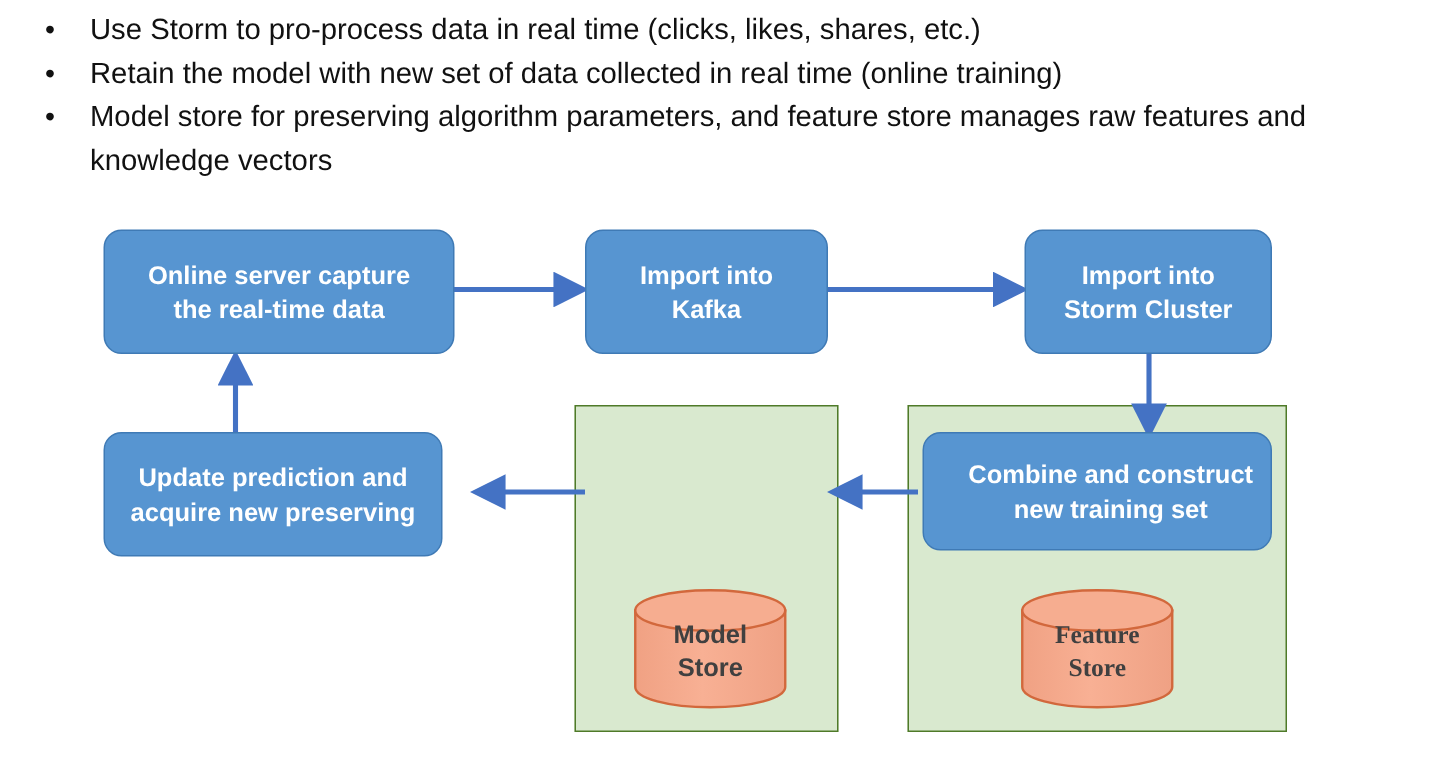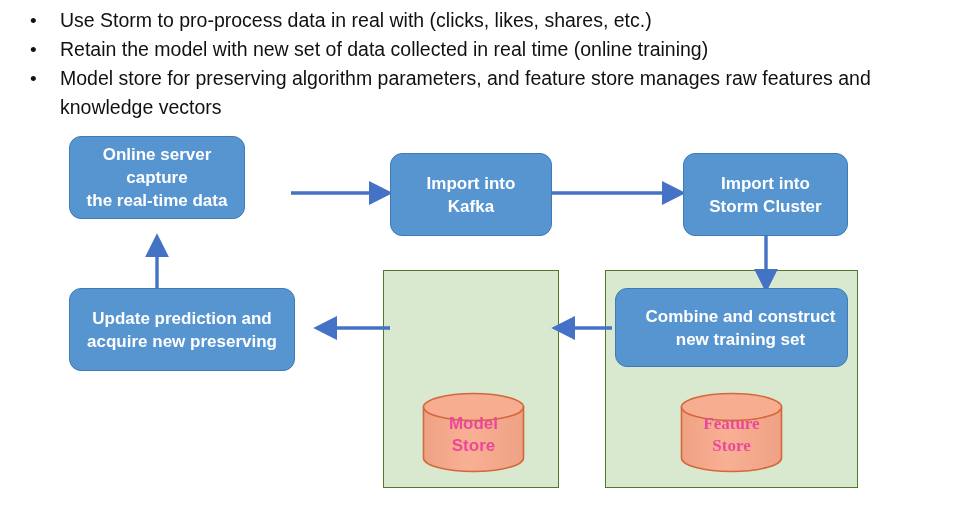--- a/index.html
+++ b/index.html
@@ -84,41 +84,41 @@
   .cyl-label {
     position: absolute;
     left: 0;
     right: 0;
     top: 50%;
     transform: translateY(-46%);
     text-align: center;
     font-weight: bold;
     font-size: 17px;
     line-height: 22px;
-    color: #ec4899;
+    color: #404040;
     pointer-events: none;
   }
 
   svg.arrows {
     position: absolute;
     left: 0;
     top: 0;
     width: 967px;
     height: 517px;
     overflow: visible;
   }
 </style>
 </head>
 <body>
 
 <div id="bullets">
 
   <div class="bullet-row">
     <div class="bullet-dot">•</div>
-    <div class="bullet-text">Use Storm to pro-process data in real with (clicks, likes, shares, etc.)</div>
+    <div class="bullet-text">Use Storm to pro-process data in real time (clicks, likes, shares, etc.)</div>
   </div>
 
   <div class="bullet-row">
     <div class="bullet-dot">•</div>
     <div class="bullet-text">Retain the model with new set of data collected in real time (online training)</div>
   </div>
 
   <div class="bullet-row">
     <div class="bullet-dot">•</div>
     <div class="bullet-text">Model store for preserving algorithm parameters, and feature store manages raw features and knowledge vectors</div>
@@ -146,21 +146,21 @@
       <line x1="766" y1="236" x2="766" y2="288"></line>
 
       <line x1="612" y1="328" x2="556" y2="328"></line>
 
       <line x1="390" y1="328" x2="318" y2="328"></line>
 
       <line x1="157" y1="288" x2="157" y2="238"></line>
     </g>
   </svg>
 
-  <div class="pbox" style="left:69px; top:136px; width:176px; height:83px;">
+  <div class="pbox" style="left:69px; top:153px; width:234px; height:83px;">
     <div>
       <span>Online server capture</span>
       <span>the real-time data</span>
     </div>
   </div>
 
   <div class="pbox" style="left:390px; top:153px; width:162px; height:83px;">
     <div>
       <span>Import into</span>
       <span>Kafka</span>

